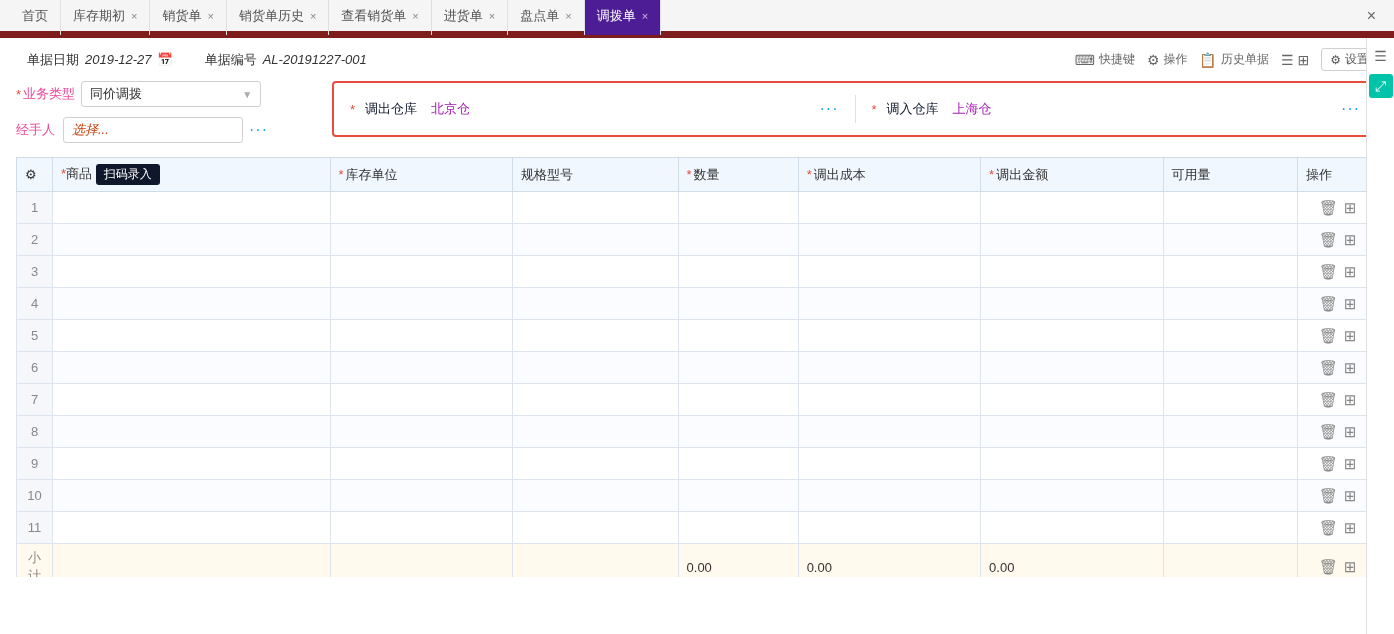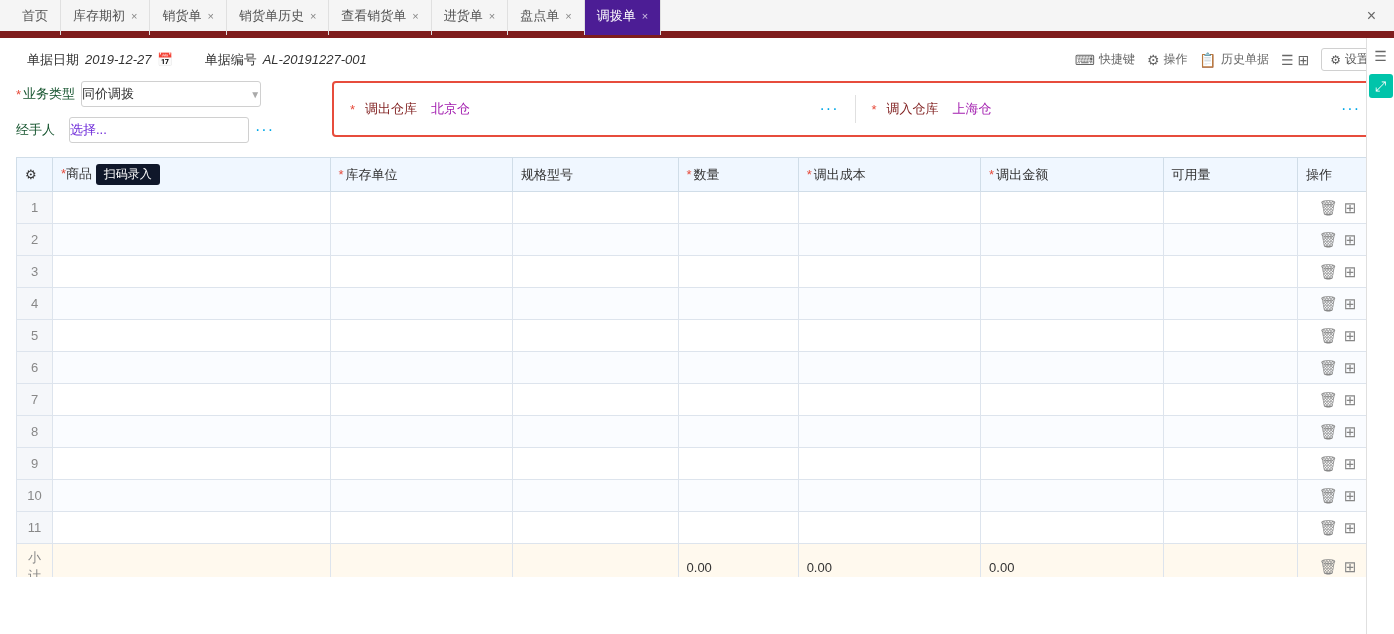--- a/index.html
+++ b/index.html
@@ -120,37 +120,37 @@
       align-items: center;
       gap: 0;
     }
     .warehouse-field {
       display: flex;
       align-items: center;
       flex: 1;
       gap: 8px;
     }
     .req-star { color: #e74c3c; margin-right: 2px; }
-    .warehouse-label { color: #7f1d1d; }
+    .warehouse-label { color: #0f172a; }
     .warehouse-value { color: #a21caf; font-weight: 500; margin-left: 6px; }
     .more-btn {
       color: #00a8e8;
       cursor: pointer;
       font-size: 16px;
       margin-left: auto;
       letter-spacing: 1px;
     }
     .warehouse-divider {
       width: 1px;
       background: #e0e0e0;
       height: 28px;
       margin: 0 16px;
     }
-    .form-label { color: #14532d; white-space: nowrap; }
-    .form-select-placeholder { color: #6d28d9; }
+    .form-label { color: #ec4899; white-space: nowrap; }
+    .form-select-placeholder { color: #c2410c; font-style: italic; }
 
     
     .data-table {
       width: 100%;
       border-collapse: collapse;
       font-size: 13px;
     }
     .data-table th {
       background: #f0f7ff;
       border: 1px solid #d0dde8;
@@ -245,21 +245,21 @@
     .business-type-row {
       display: flex;
       align-items: center;
       margin-bottom: 10px;
     }
     .dropdown-container {
       display: flex;
       align-items: center;
       border: 1px solid #d0d0d0;
       border-radius: 3px;
-      padding: 3px 0;
+      padding: 3px 8px;
       min-width: 160px;
       background: #fff;
       cursor: pointer;
     }
     .dropdown-value { flex: 1; }
     .dropdown-arrow { color: #aaa; font-size: 10px; }
 
     .handler-row {
       display: flex;
       align-items: center;
@@ -345,21 +345,21 @@
     <div style="min-width:300px;">
       <div class="business-type-row">
         <span class="req-star">*</span>
         <span class="form-label" style="margin-right:6px;">业务类型</span>
         <div class="dropdown-container" style="width:180px;">
           <span class="dropdown-value">同价调拨</span>
           <span class="dropdown-arrow">▼</span>
         </div>
       </div>
       <div class="handler-row">
-        <span class="form-label" style="margin-right:14px;">经手人</span>
+        <span class="form-label" style="margin-right:8px;">经手人</span>
         <div class="dropdown-container" style="width:180px;">
           <span class="dropdown-value form-select-placeholder">选择...</span>
         </div>
         <span class="more-btn" style="margin-left:6px;">···</span>
       </div>
     </div>
 
     <div class="red-border-section" style="flex:1;">
       <div class="warehouse-field">
         <span class="req-star">*</span>

